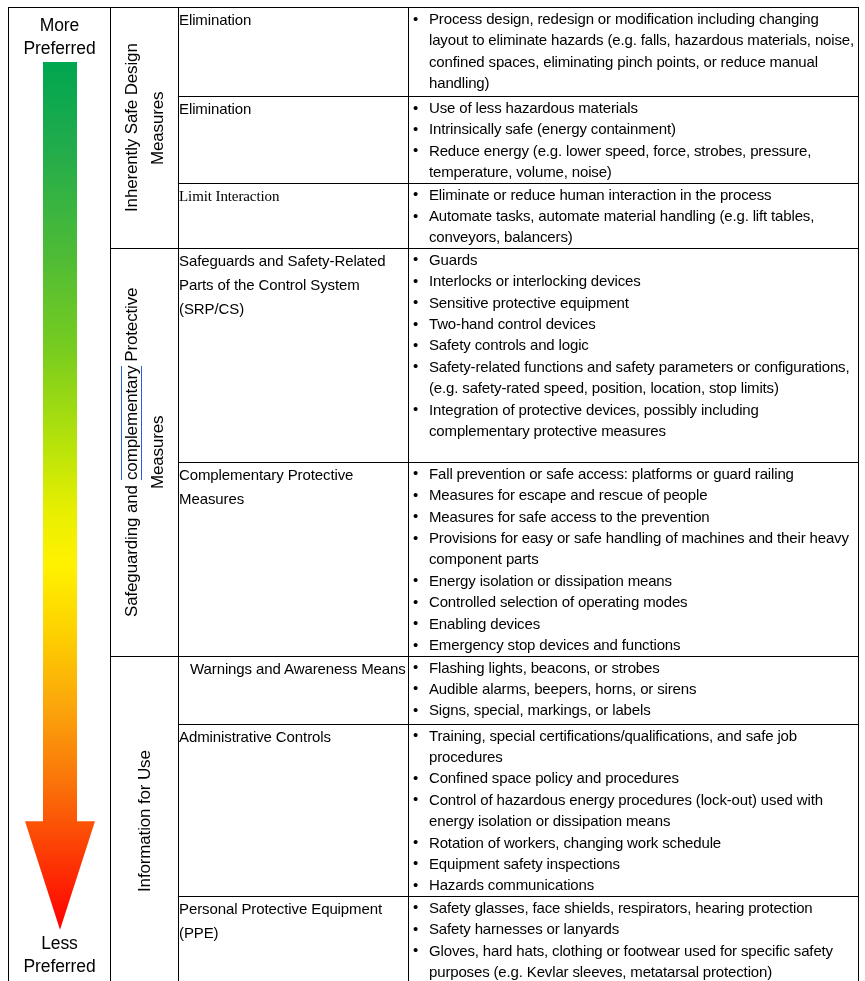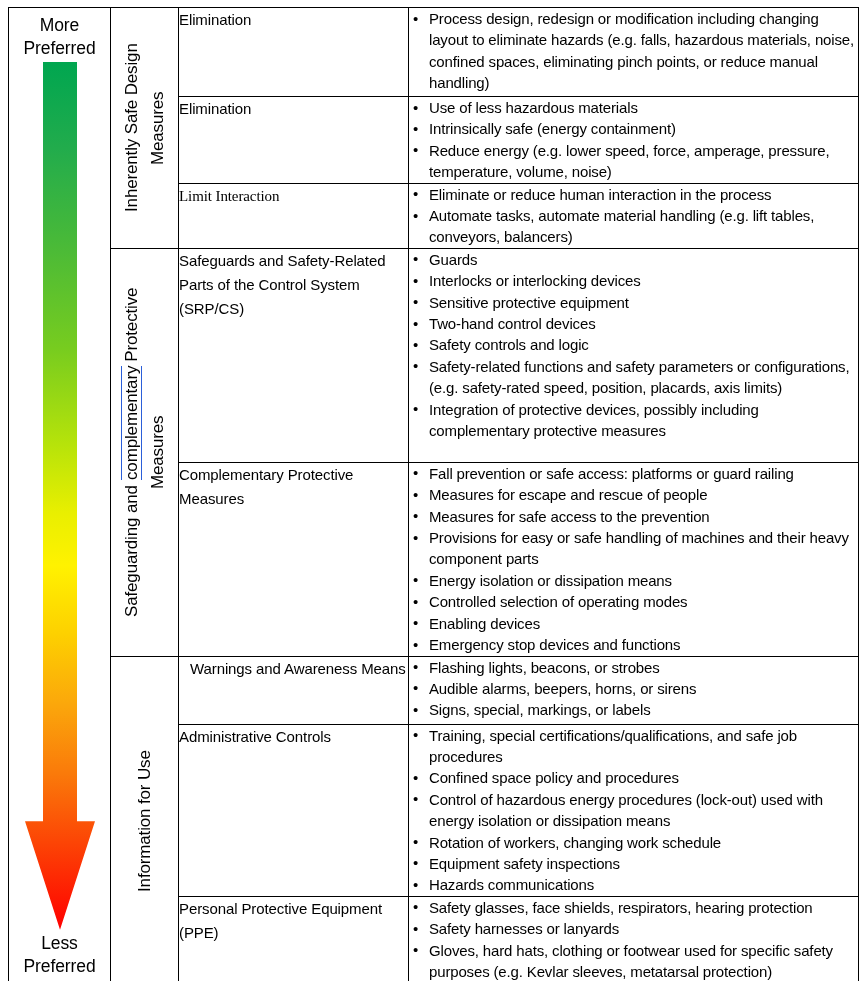--- a/index.html
+++ b/index.html
@@ -205,21 +205,21 @@
       </tr>
 
       <tr>
         <td class="namecell" style="height:84px;">
           <div class="namecell-text">Elimination</div>
         </td>
         <td class="listcell">
           <ul class="bullets">
             <li>Use of less hazardous materials</li>
             <li>Intrinsically safe (energy containment)</li>
-            <li>Reduce energy (e.g. lower speed, force, amperage, pressure, temperature, volume, noise)</li>
+            <li>Reduce energy (e.g. lower speed, force, strobes, pressure, temperature, volume, noise)</li>
           </ul>
         </td>
       </tr>
 
       <tr>
         <td class="namecell" style="height:63px;font-family:Liberation Serif, serif;">
           <div class="namecell-text">Limit Interaction</div>
         </td>
         <td class="listcell">
           <ul class="bullets">
@@ -238,21 +238,21 @@
         <td class="namecell" style="height:214px;">
           <div class="namecell-text">Safeguards and Safety-Related Parts of the Control System (SRP/CS)</div>
         </td>
         <td class="listcell">
           <ul class="bullets">
             <li>Guards</li>
             <li>Interlocks or interlocking devices</li>
             <li>Sensitive protective equipment</li>
             <li>Two-hand control devices</li>
             <li>Safety controls and logic</li>
-            <li>Safety-related functions and safety parameters or configurations, (e.g. safety-rated speed, position, placards, axis limits)</li>
+            <li>Safety-related functions and safety parameters or configurations, (e.g. safety-rated speed, position, location, stop limits)</li>
             <li>Integration of protective devices, possibly including complementary protective measures</li>
           </ul>
         </td>
       </tr>
 
       <tr>
         <td class="namecell" style="height:190px;">
           <div class="namecell-text">Complementary Protective Measures</div>
         </td>
         <td class="listcell">

